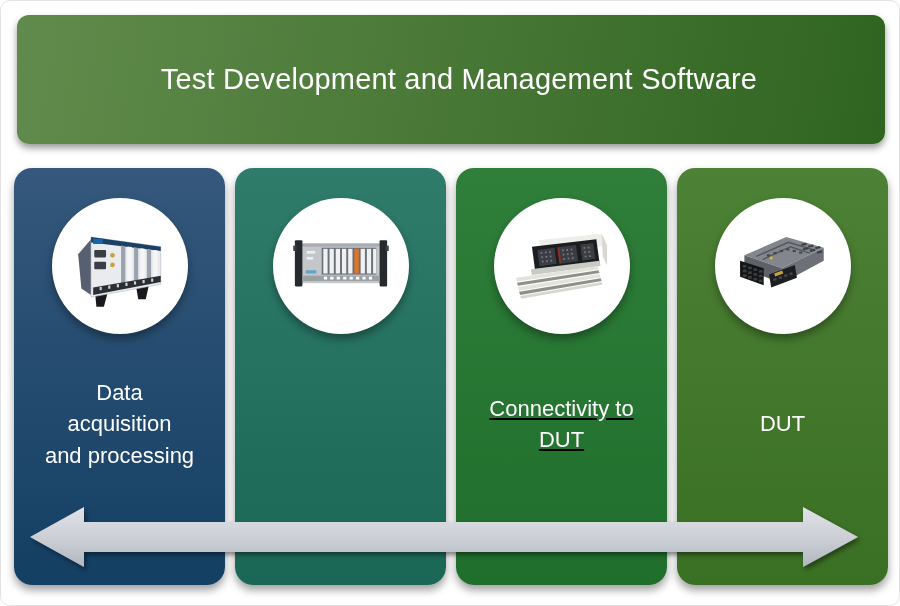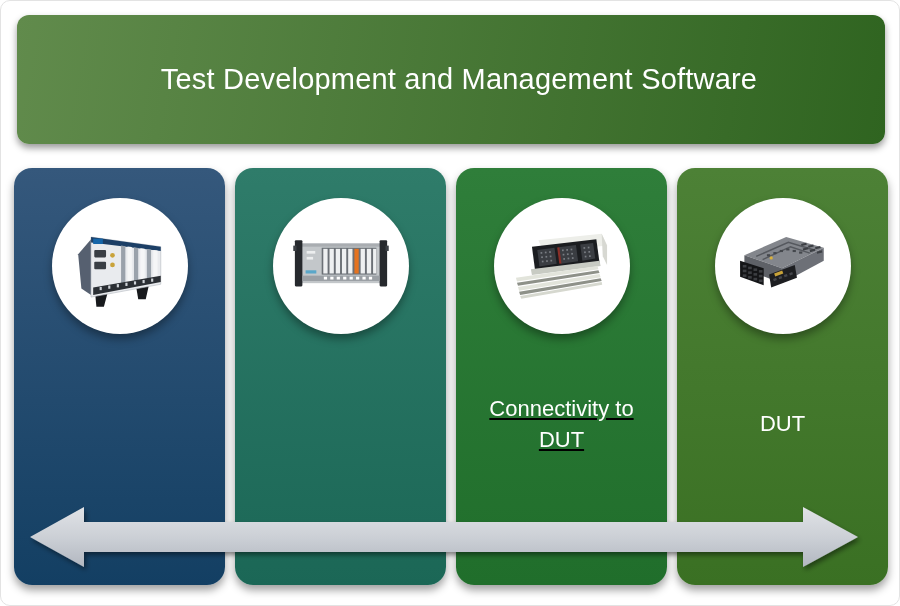--- a/index.html
+++ b/index.html
@@ -93,20 +93,25 @@
           <g fill="#cfd3d8">
             <rect x="36" y="74.5" width="2" height="3"></rect>
               <rect x="44" y="73.2" width="2" height="3"></rect>
             <rect x="52" y="71.9" width="2" height="3"></rect>
               <rect x="60" y="70.6" width="2" height="3"></rect>
             <rect x="68" y="69.3" width="2" height="3"></rect>
               <rect x="76" y="68" width="2" height="3"></rect>
             <rect x="84" y="66.7" width="2" height="3"></rect>
           </g>
         </svg>
+      </div>
+      <div class="label-zone">
+        <div class="col-label">Data
+acquisition
+and processing</div>
       </div>
     </div>
 
     <div class="column" style="background: linear-gradient(rgb(47, 124, 106) 0%, rgb(27, 103, 86) 100%);">
       <div class="circle">
         <svg width="118" height="118" viewBox="0 0 110 110">
 
           <rect x="15" y="34" width="80" height="37" fill="#c3c7ca"></rect>
           <rect x="15" y="34" width="80" height="3" fill="#a9adb1"></rect>
 

